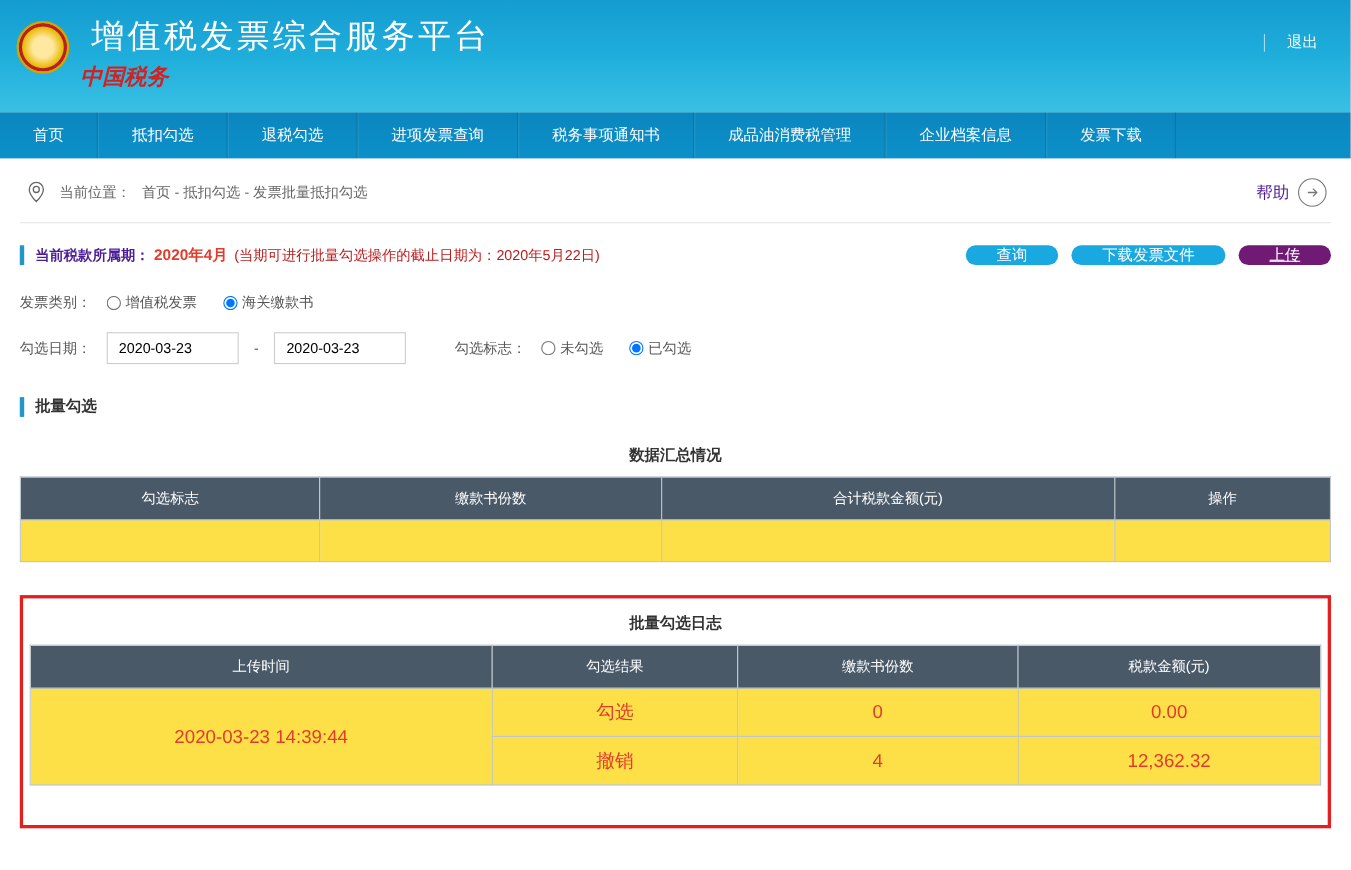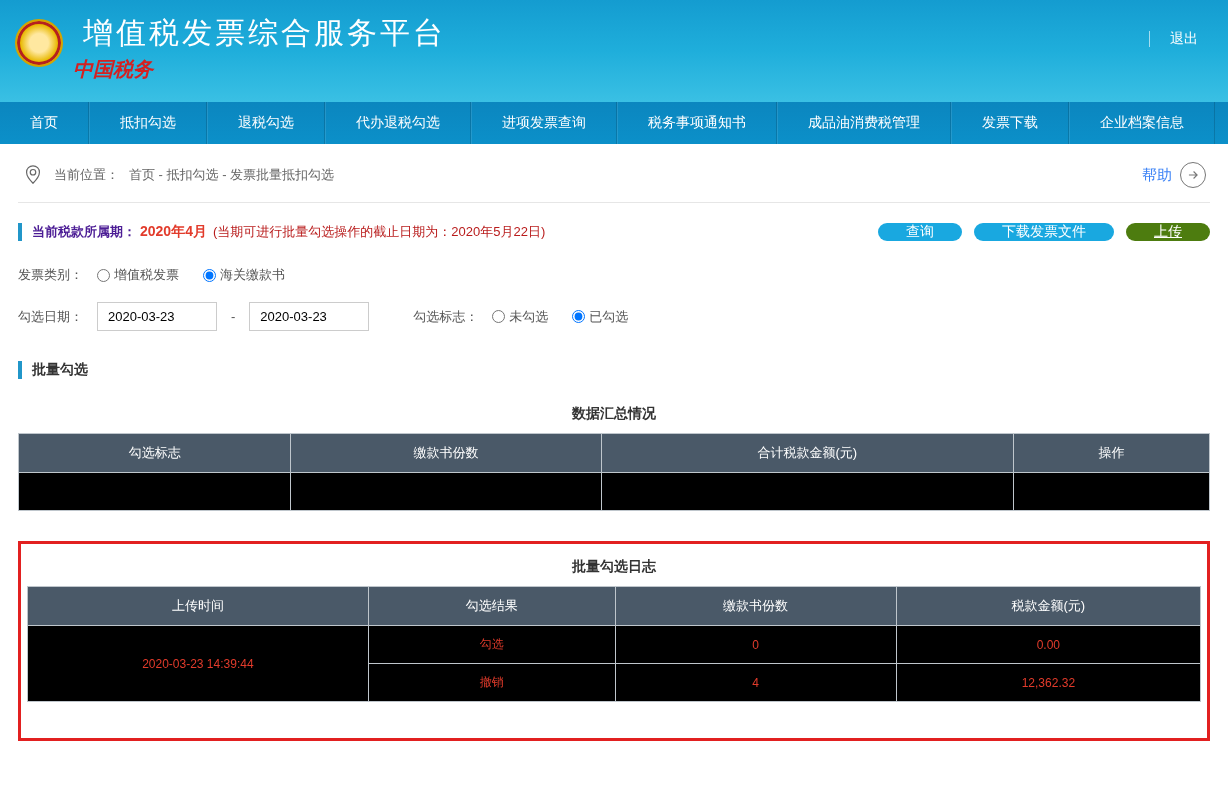--- a/index.html
+++ b/index.html
@@ -49,52 +49,52 @@
     
     .crumb-bar {
       padding: 18px 22px 14px 22px;
       display: flex;
       align-items: center;
       justify-content: space-between;
     }
     .crumb-left { display: flex; align-items: center; gap: 10px; color: #666;}
     .loc-icon { width: 22px; height: 22px; position: relative; }
     .loc-icon svg { width: 22px; height: 22px; stroke: #666; fill: none; stroke-width: 1.3;}
-    .help { display: flex; align-items: center; gap: 8px; color: #3b82f6; font-size: 15px; cursor: pointer;}
+    .help { display: flex; align-items: center; gap: 8px; color: #4c1d95; font-size: 15px; cursor: pointer;}
     .help-circle { width: 26px; height: 26px; border: 1.5px solid #777; border-radius: 50%; display: flex; align-items: center; justify-content: center;}
     .help-circle svg { width: 14px; height: 14px; stroke: #777; fill: none; stroke-width: 2;}
     
     
     .content { padding: 0 18px 20px 18px; }
     .hr { height: 1px; background: #e6e6e6; margin-bottom: 20px;}
     
     .period-row { display: flex; align-items: center; justify-content: space-between; margin-bottom: 25px;}
     .period-left { display: flex; align-items: center; gap: 0;}
     .left-accent { width: 4px; height: 18px; background: #2196c9; margin-right: 10px;}
     .period-lbl { font-size: 13px; color: #4c1d95; font-weight: bold;}
     .period-val { color: #e23b2b; font-size: 14px; font-weight: bold; margin-left: 4px;}
     .period-note { color: #b91c1c; font-size: 13px; margin-left: 6px;}
     .btns { display: flex; gap: 12px;}
     .btn { border: none; color: #fff; font-size: 14px; padding: 0 28px; border-radius: 14px; cursor: pointer;}
     .btn-blue { background: #19a8e0; }
-    .btn-red { background: #4d7c0f; text-decoration: underline; }
+    .btn-red { background: #701a75; text-decoration: underline; }
     
     .filter-row { display: flex; align-items: center; gap: 14px; margin-bottom: 18px; color: #555; font-size: 13px;}
     .radio { display: inline-flex; align-items: center; gap: 4px; margin-right: 10px; cursor: pointer;}
     .radio input { margin: 0;}
     .date-input { border: 1px solid #ccc; padding: 6px 10px; width: 120px; font-size: 13px; background: #fff; cursor: text;}
     
     .section-title { display: flex; align-items: center; margin: 30px 0 26px 0;}
     .section-title .bar { width: 4px; height: 18px; background: #2196c9; margin-right: 10px;}
     .section-title span:last-child { font-size: 14px; color: #333; font-weight: bold;}
     
     .table-caption { text-align: center; font-size: 14px; color: #333; margin-bottom: 10px; font-weight: bold;}
     table.data { width: 100%; border-collapse: collapse; margin-bottom: 30px;}
     table.data th { background: #4a5968; color: #fff; font-weight: normal; font-size: 13px; padding: 10px 20px; border: 1px solid #bfc6cc; text-align: center;}
-    table.data td { border: 1px solid #bfc6cc; padding: 10px 8px; text-align: center; font-size: 12px; background: #000000; height: 38px;}
+    table.data td { border: 1px solid #bfc6cc; padding: 10px 8px; text-align: center; font-size: 17px; background: #fde047; height: 38px;}
     
     .highlight-box { border: 3px solid #e22020; padding: 10px 6px 6px 6px;}
     .highlight-box .table-caption { margin-top: 4px;}
     .red-text { color: #e23b2b;}
     table.log td { height: 34px;}
   </style>
 </head>
 <body>
 
 <div class="header">
@@ -108,26 +108,25 @@
   <div class="header-right">
     <span class="divider-v"></span>
     <span class="logout-link">退出</span>
   </div>
 </div>
 
 <div class="nav">
   <div class="nav-item">首页</div>
   <div class="nav-item">抵扣勾选</div>
   <div class="nav-item">退税勾选</div>
-  <div class="nav-item">代办退税勾选</div>
   <div class="nav-item">进项发票查询</div>
   <div class="nav-item">税务事项通知书</div>
   <div class="nav-item">成品油消费税管理</div>
+  <div class="nav-item">企业档案信息</div>
   <div class="nav-item">发票下载</div>
-  <div class="nav-item">企业档案信息</div>
 </div>
 
 <div class="crumb-bar">
   <div class="crumb-left">
     <span class="loc-icon">
       <svg viewBox="0 0 24 24">
           <path d="M12 2 C8 2 5 5 5 9 c0 5 7 12 7 12 s7-7 7-12 c0-4-3-7-7-7 z M12 12 a3 3 0 1 1 0-6 a3 3 0 0 1 0 6 z"></path>
         </svg>
     </span>
     <span>当前位置：</span>

